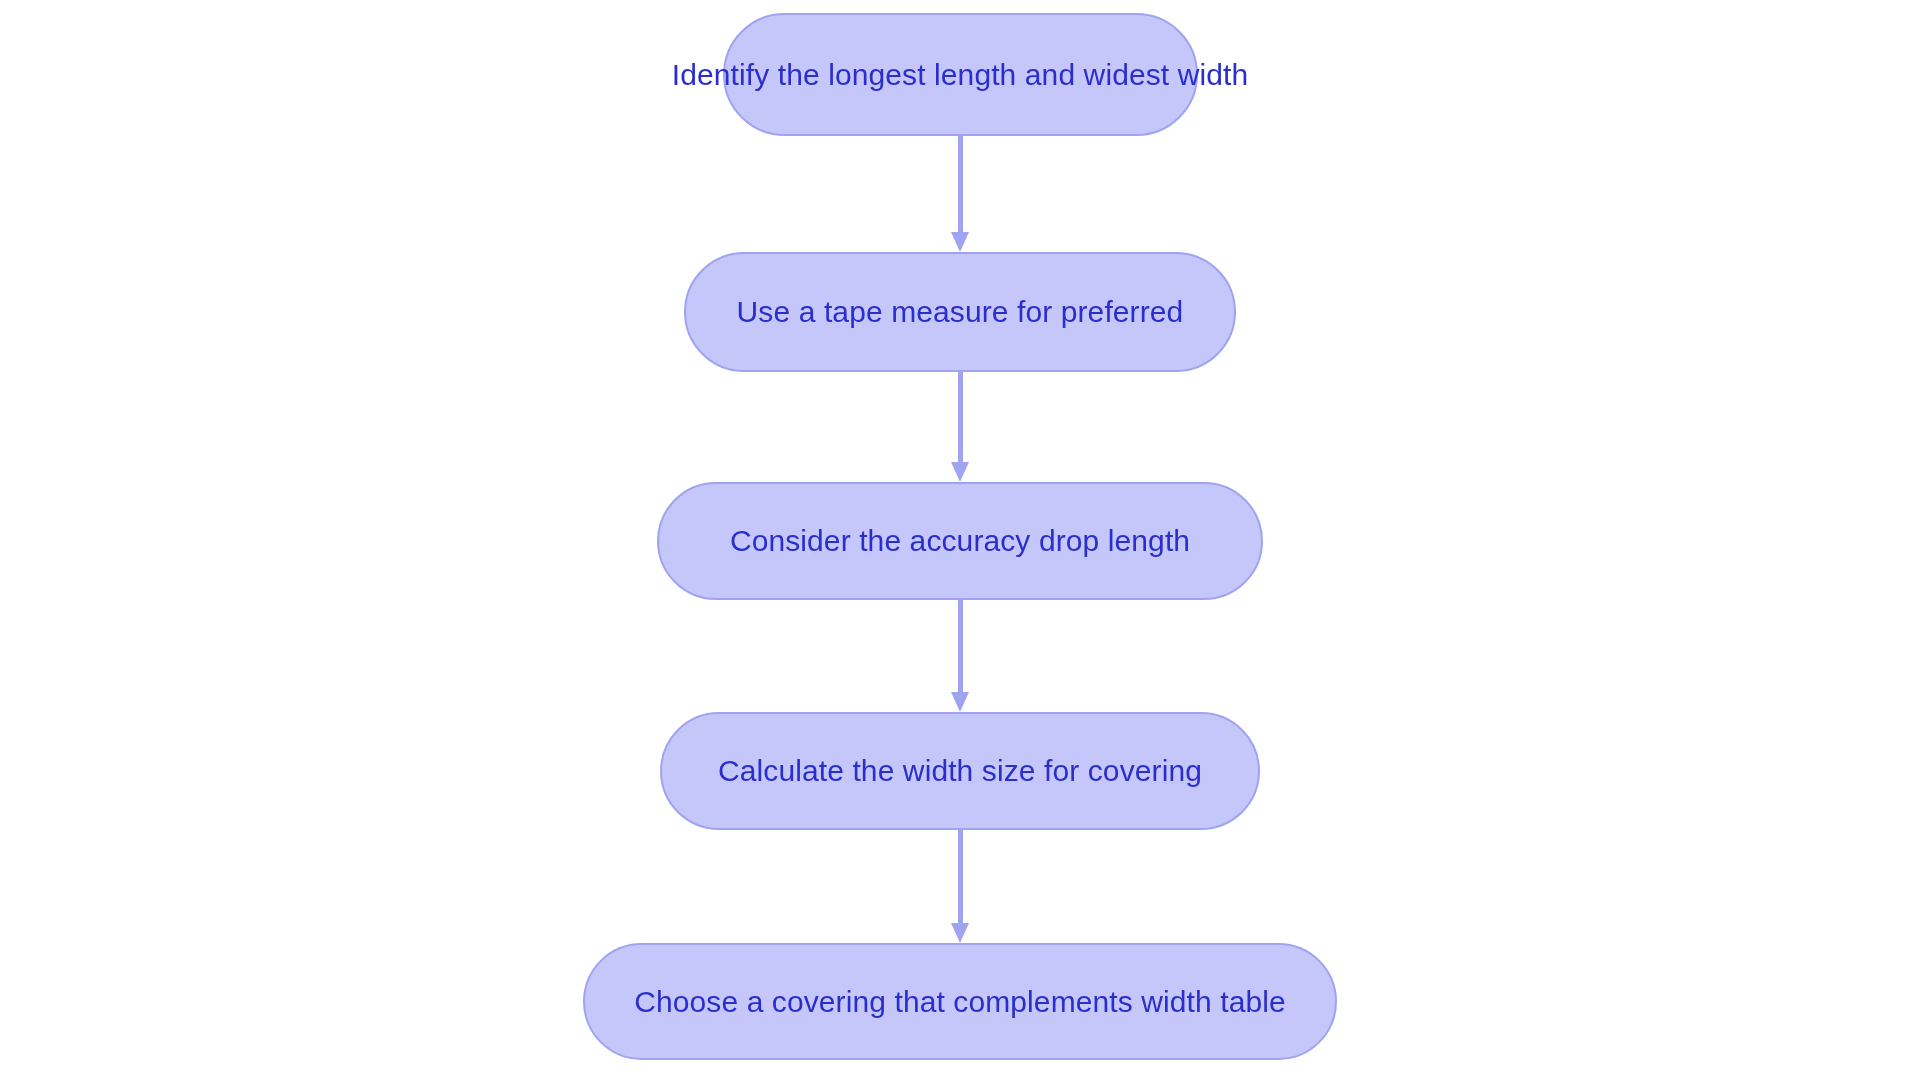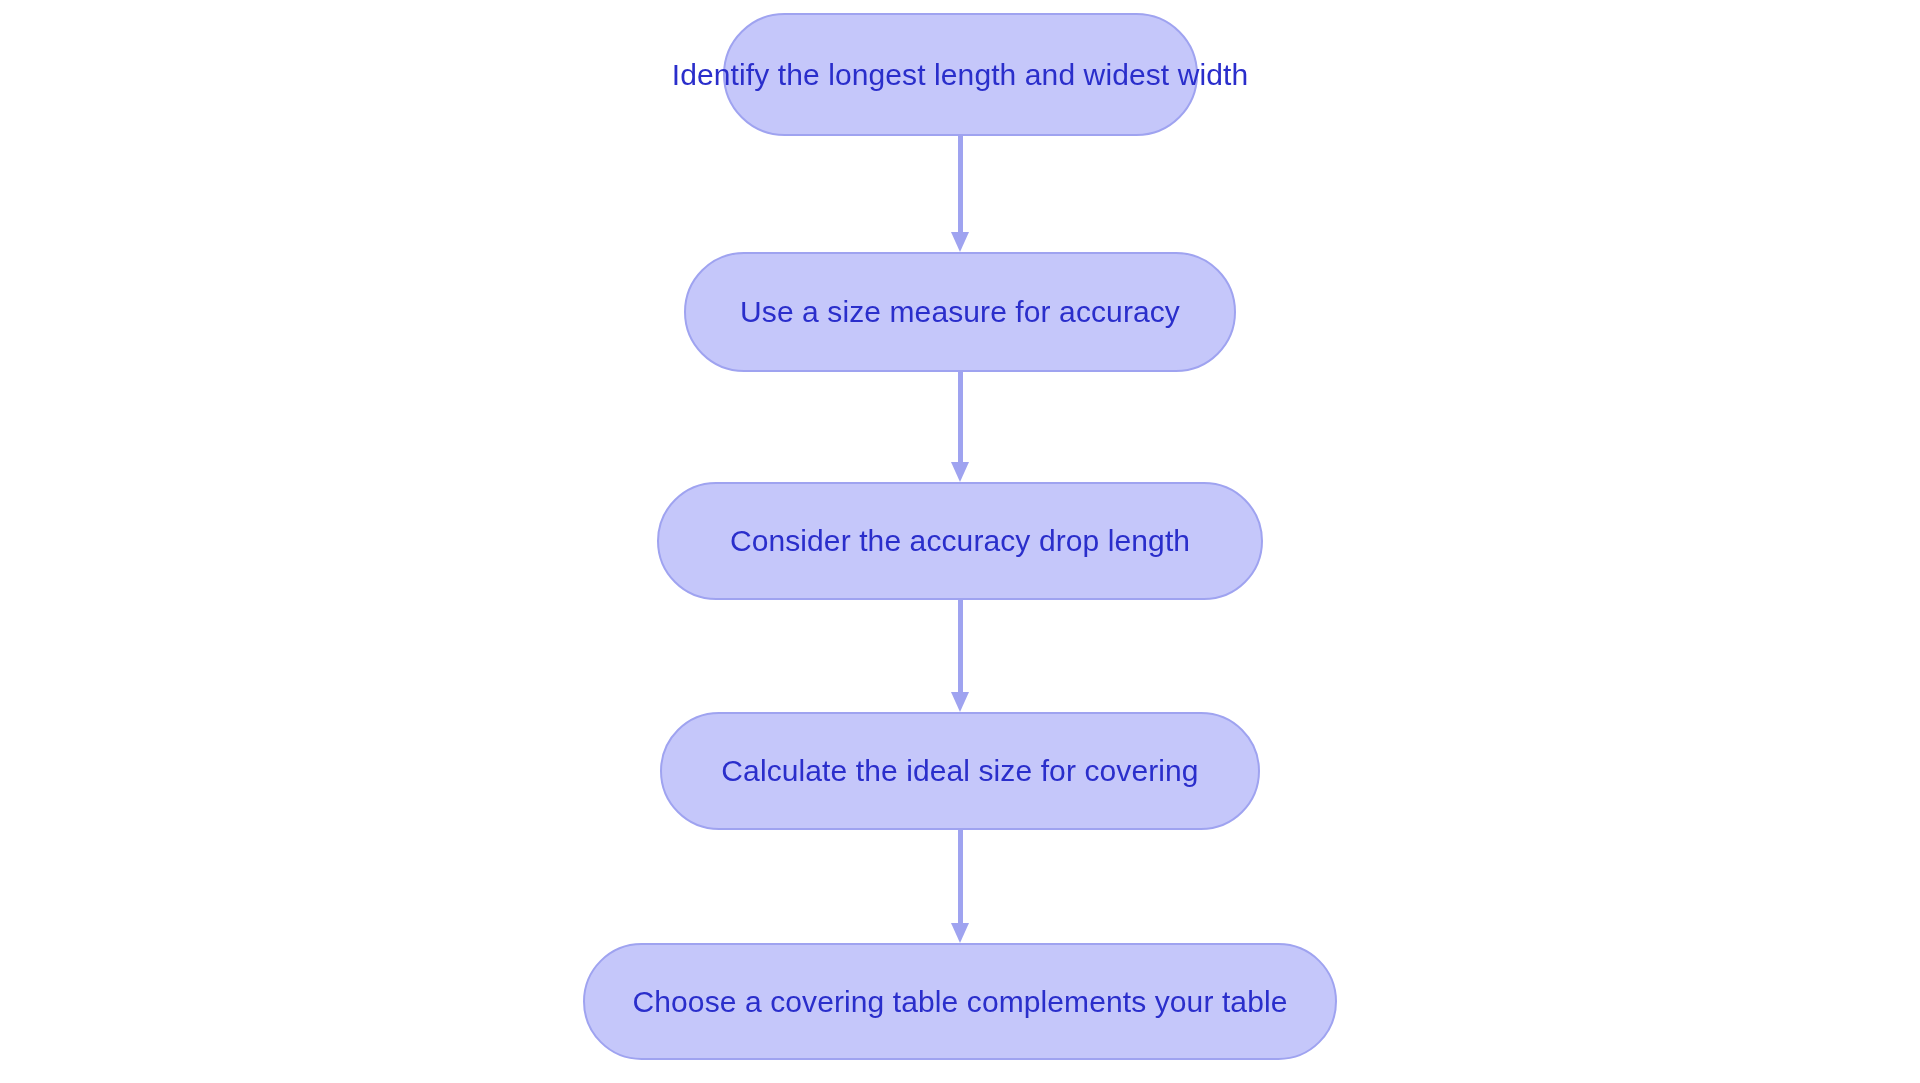--- a/index.html
+++ b/index.html
@@ -98,44 +98,44 @@
     <div class="node node-1">
       <span class="node-label">Identify the longest length and widest width</span>
     </div>
 
     <div class="connector connector-1">
       <div class="connector-line"></div>
       <div class="connector-arrow"></div>
     </div>
 
     <div class="node node-2">
-      <span class="node-label">Use a size measure for accuracy</span>
+      <span class="node-label">Use a tape measure for preferred</span>
     </div>
 
     <div class="connector connector-2">
       <div class="connector-line"></div>
       <div class="connector-arrow"></div>
     </div>
 
     <div class="node node-3">
       <span class="node-label">Consider the accuracy drop length</span>
     </div>
 
     <div class="connector connector-3">
       <div class="connector-line"></div>
       <div class="connector-arrow"></div>
     </div>
 
     <div class="node node-4">
-      <span class="node-label">Calculate the ideal size for covering</span>
+      <span class="node-label">Calculate the width size for covering</span>
     </div>
 
     <div class="connector connector-4">
       <div class="connector-line"></div>
       <div class="connector-arrow"></div>
     </div>
 
     <div class="node node-5">
-      <span class="node-label">Choose a covering table complements your table</span>
+      <span class="node-label">Choose a covering that complements width table</span>
     </div>
 
   </div>
 </div>
 
 </body></html>

